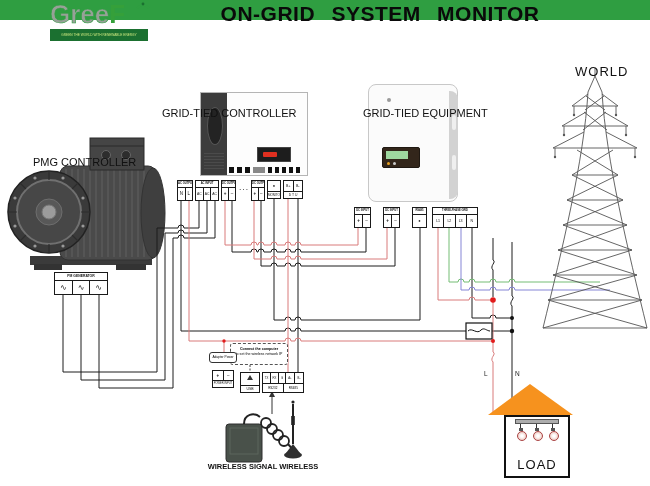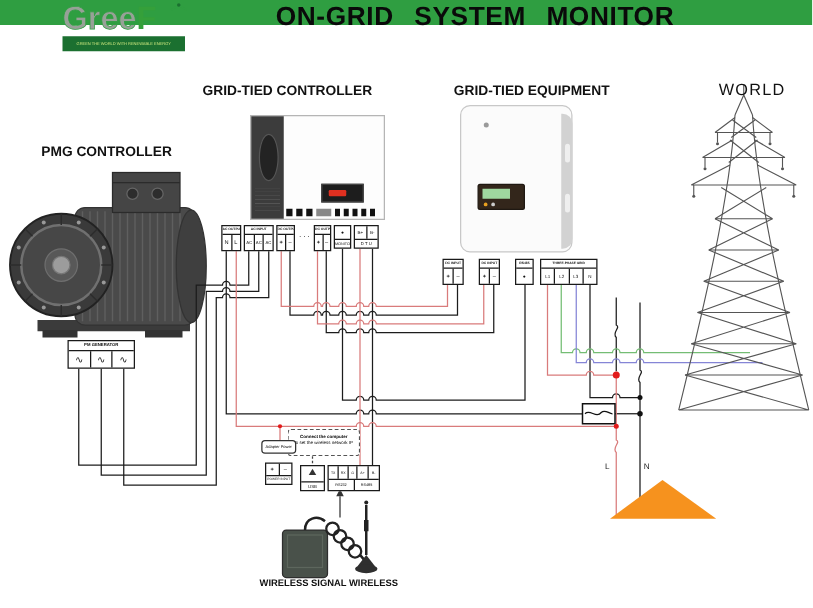--- a/index.html
+++ b/index.html
@@ -8,21 +8,21 @@
   
   #greenbar{position:absolute;left:0;top:24;width:650px;height:20px;background:#2f9e41;}
   #title{position:absolute;left:120px;right:10px;top:2px;text-align:center;font-size:21px;font-weight:900;letter-spacing:.5px;word-spacing:10px;color:#0a0a0a;z-index:3;}
   #logo{position:absolute;left:14px;top:0px;width:102px;height:44px;z-index:4;margin-left:36px;}
   #logo .brand{font-size:26px;font-weight:900;line-height:28px;}
   #logo .g1{color:#97a197;-webkit-text-stroke:.6px #2f9e41;}
   #logo .g2{color:#35a03a;position:relative;}
   #logo .turb{position:absolute;left:86px;top:-3px;}
   #tagbar{position:absolute;left:0px;top:29px;width:98px;height:12px;background:#1b7030;color:#cde87f;font-size:3.2px;line-height:12px;text-align:center;overflow:hidden;white-space:nowrap;}
   
-  .h1{position:absolute;font-weight:bold;font-size:11px;color:#111;z-index:3;}
+  .h1{position:absolute;font-weight:normal;font-size:11px;color:#111;z-index:3;margin-top:40px;}
   
   .ctl{position:absolute;left:200px;top:92px;width:108px;height:84px;background:#fdfdfd;border:1px solid #b5b5b5;box-sizing:border-box;z-index:2;}
   .ctl-side{position:absolute;left:0;top:0;width:26px;height:82px;background:#3c3c3c;}
   .ctl-oval{position:absolute;left:6px;top:14px;width:14px;height:36px;border-radius:50%;background:#232323;border:1px solid #555;}
   .ctl-vents{position:absolute;left:3px;top:58px;width:20px;height:20px;background:repeating-linear-gradient(#3c3c3c,#3c3c3c 2px,#5a5a5a 3px);}
   .ctl-disp{position:absolute;left:56px;top:54px;width:32px;height:13px;background:#1d1d1d;border:1px solid #444;}
   .ctl-led{position:absolute;left:5px;top:4px;width:14px;height:5px;background:#e03020;border-radius:1px;}
   .ctl-ports{position:absolute;left:28px;bottom:2px;width:78px;height:6px;display:flex;gap:3px;}
   .ctl-ports i{display:block;height:6px;background:#111;}
   .inv{position:absolute;left:368px;top:84px;width:90px;height:118px;background:#fbfbfb;border:1px solid #c8c8c8;border-radius:8px;box-sizing:border-box;z-index:2;}
@@ -363,14 +363,33 @@
     </div>
     <div class="caps">
       <span>RS232</span>
       <span>RS485</span>
     </div>
   </div>
 
   <span class="wire-label" style="left:484px;top:370px">L</span>
   <span class="wire-label" style="left:515px;top:370px">N</span>
 
+  <div class="house">
+    <div class="bulbbar"></div>
+    <div class="bulb" style="left:10px">
+        <div class="stem"></div>
+        <div class="cap"></div>
+        <div class="glass"></div>
+      </div>
+    <div class="bulb" style="left:26px">
+        <div class="stem"></div>
+        <div class="cap"></div>
+        <div class="glass"></div>
+      </div>
+    <div class="bulb" style="left:42px">
+        <div class="stem"></div>
+        <div class="cap"></div>
+        <div class="glass"></div>
+      </div>
+    <div class="load-label">LOAD</div>
+  </div>
 
 </div>
 
 </body></html>

